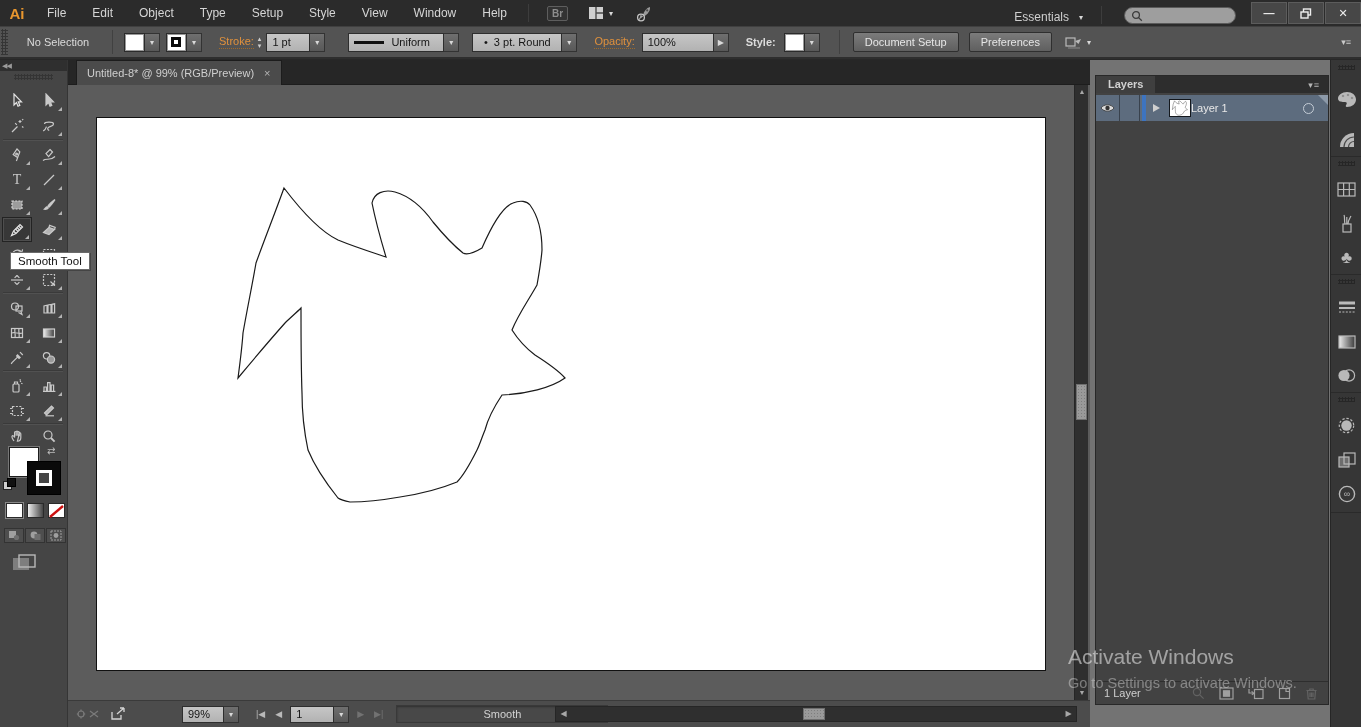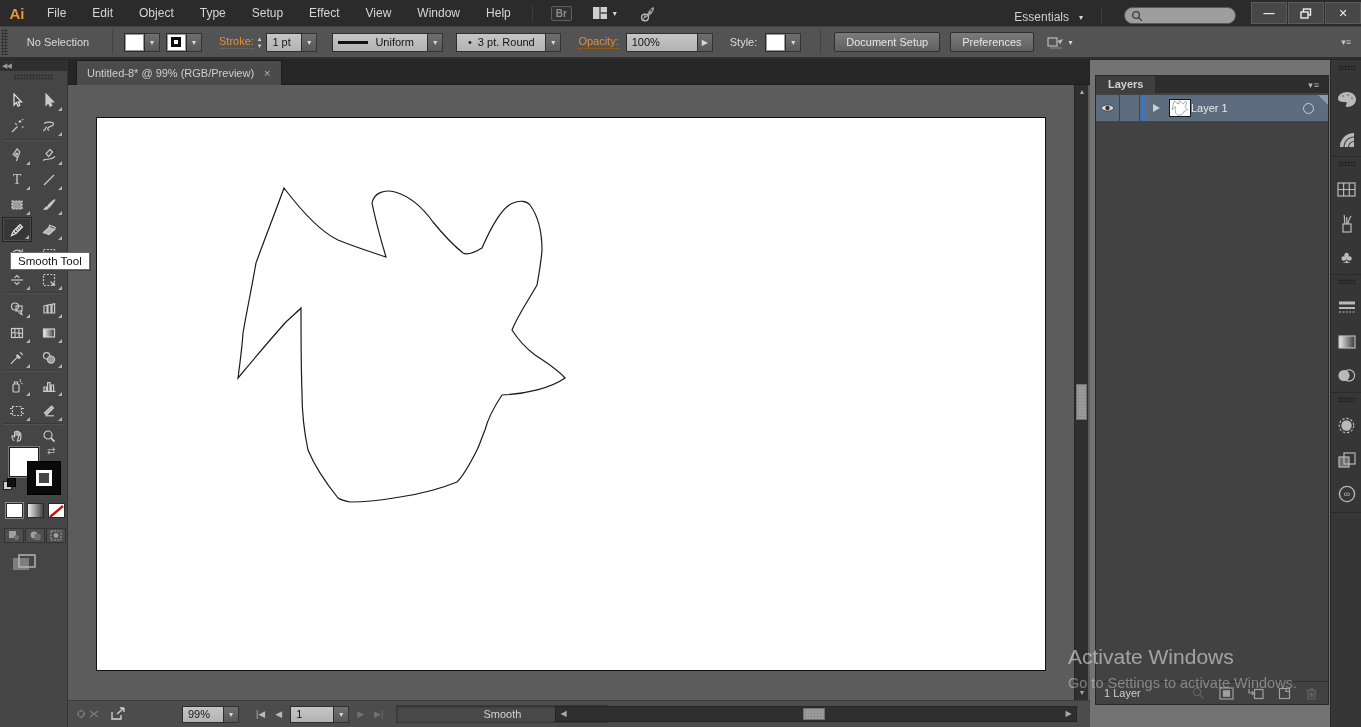--- a/index.html
+++ b/index.html
@@ -132,21 +132,21 @@
 
 <div id="app">
 
   <header id="menubar">
     <div id="ai-logo">Ai</div>
     <div class="menu-item">File</div>
     <div class="menu-item">Edit</div>
     <div class="menu-item">Object</div>
     <div class="menu-item">Type</div>
     <div class="menu-item">Setup</div>
-    <div class="menu-item">Effect</div>
+    <div class="menu-item">Style</div>
     <div class="menu-item">View</div>
     <div class="menu-item">Window</div>
     <div class="menu-item">Help</div>
     <div class="mb-sep"></div>
     <div class="mb-icon">
         <span id="br-icon">Br</span>
       </div>
     <div class="mb-icon">
       <svg width="17" height="15" viewBox="0 0 17 15">
         <rect x="1" y="1" width="14" height="12" fill="#cfcfcf"></rect>
@@ -199,43 +199,43 @@
         <div style="position:absolute; left:4px; top:3px; width:10px; height:10px; border:3px solid #0a0a0a;"></div>
       </div>
       <div class="dd-btn">▾</div>
     </div>
     <span class="orange-label" style="margin-left:14px;">Stroke:</span>
     <div class="stepper">
       <span>▴</span>
       <span>▾</span>
     </div>
     <div class="swatch-combo">
-      <div class="field" style="width:36px;">1 pt</div>
+      <div class="field" style="width:44px;">1 pt</div>
       <div class="dd-btn">▾</div>
     </div>
     <div class="swatch-combo" style="margin-left:12px;">
-      <div class="field" style="width:96px; gap:7px;">
+      <div class="field" style="width:96px; gap:7px;margin-left:8px;">
         <span style="display:inline-block; width:30px; height:3px; background:#111;"></span>
         <span>Uniform</span>
       </div>
       <div class="dd-btn">▾</div>
     </div>
     <div class="swatch-combo" style="margin-left:10px;">
       <div class="field" style="width:90px; gap:6px; justify-content:center;">
         <span>•</span>
         <span>3 pt. Round</span>
       </div>
       <div class="dd-btn">▾</div>
     </div>
     <span class="orange-label" style="margin-left:14px;">Opacity:</span>
     <div class="swatch-combo">
       <div class="field" style="width:72px;">100%</div>
       <div class="dd-btn">▶</div>
     </div>
-    <span style="margin:0 5px 0 14px;">Style:</span>
+    <span style="margin:0 5px 0 14px;font-weight:bold;">Style:</span>
     <div class="swatch-combo">
       <div class="swatch"></div>
       <div class="dd-btn">▾</div>
     </div>
     <div class="cb-sep" style="margin-left:16px;"></div>
     <div class="btn">Document Setup</div>
     <div class="btn">Preferences</div>
     <div style="display:flex; align-items:center; margin-left:8px;">
       <svg width="18" height="15" viewBox="0 0 18 15">
         <rect x="1" y="3" width="9" height="8" stroke="#b9b9b9" fill="none" stroke-width="1.2"></rect>

